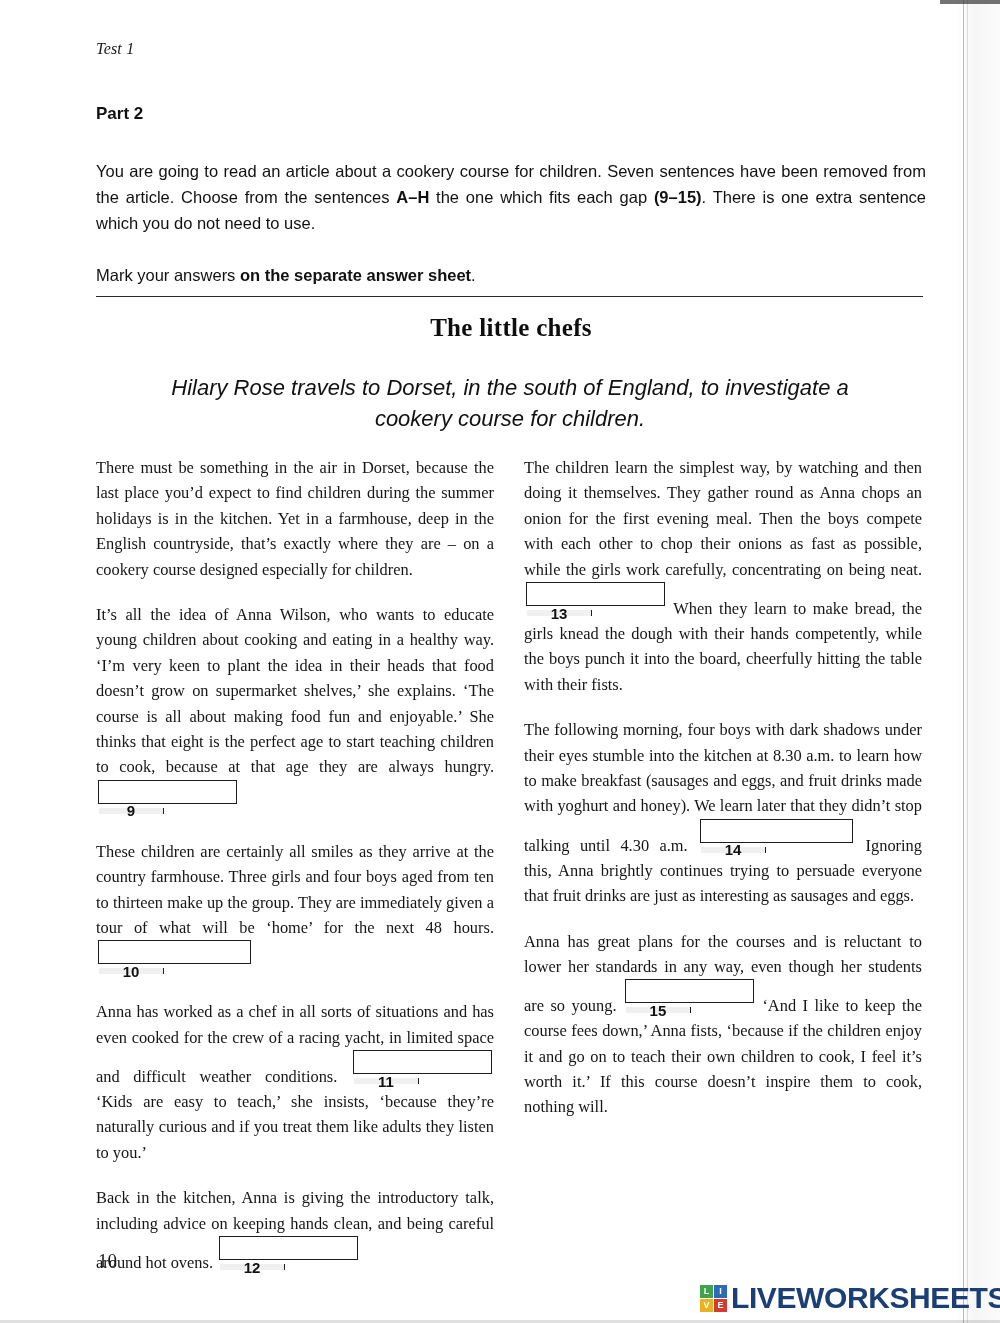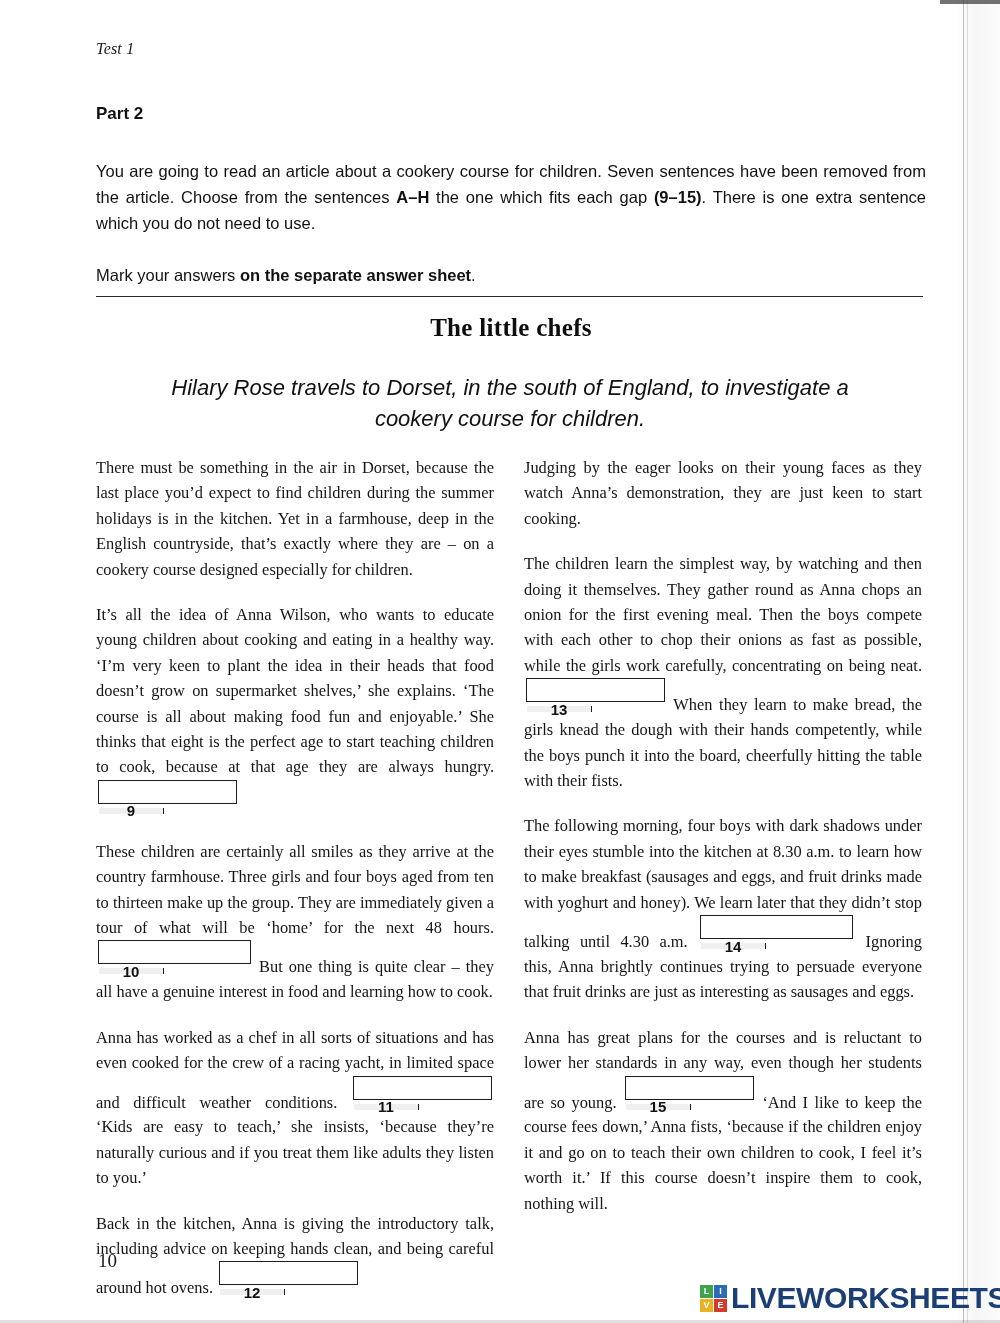--- a/index.html
+++ b/index.html
@@ -251,41 +251,40 @@
             <span class="num">9</span>
             <span class="blank"></span>
           </span>
       </p>
 
       <p><span>These children are certainly all smiles as they arrive at the country farmhouse. Three girls and four boys aged from ten to thirteen make up the group. They are immediately given a tour of what will be ‘home’ for the next 48 hours.</span>
         <span class="gapbox wide">
             <span class="num">10</span>
             <span class="blank"></span>
           </span>
-        <span>But one thing is quite clear – they all have a genuine interest in food and learning how to cook.</span></p>
+        </p>
 
       <p><span>Anna has worked as a chef in all sorts of situations and has even cooked for the crew of a racing yacht, in limited space and difficult weather conditions.</span>
         <span class="gapbox">
             <span class="num">11</span>
             <span class="blank"></span>
           </span>
         <span>‘Kids are easy to teach,’ she insists, ‘because they’re naturally curious and if you treat them like adults they listen to you.’</span></p>
 
       <p><span>Back in the kitchen, Anna is giving the introductory talk, including advice on keeping hands clean, and being careful around hot ovens.</span>
         <span class="gapbox">
             <span class="num">12</span>
             <span class="blank"></span>
           </span>
       </p>
 
     </div>
 
     <div class="col">
 
-      <p><span>Judging by the eager looks on their young faces as they watch Anna’s demonstration, they are just keen to start cooking.</span></p>
 
       <p><span>The children learn the simplest way, by watching and then doing it themselves. They gather round as Anna chops an onion for the first evening meal. Then the boys compete with each other to chop their onions as fast as possible, while the girls work carefully, concentrating on being neat.</span>
         <span class="gapbox">
             <span class="num">13</span>
             <span class="blank"></span>
           </span>
         <span>When they learn to make bread, the girls knead the dough with their hands competently, while the boys punch it into the board, cheerfully hitting the table with their fists.</span></p>
 
       <p><span>The following morning, four boys with dark shadows under their eyes stumble into the kitchen at 8.30 a.m. to learn how to make breakfast (sausages and eggs, and fruit drinks made with yoghurt and honey). We learn later that they didn’t stop talking until 4.30 a.m.</span>
         <span class="gapbox wide">

